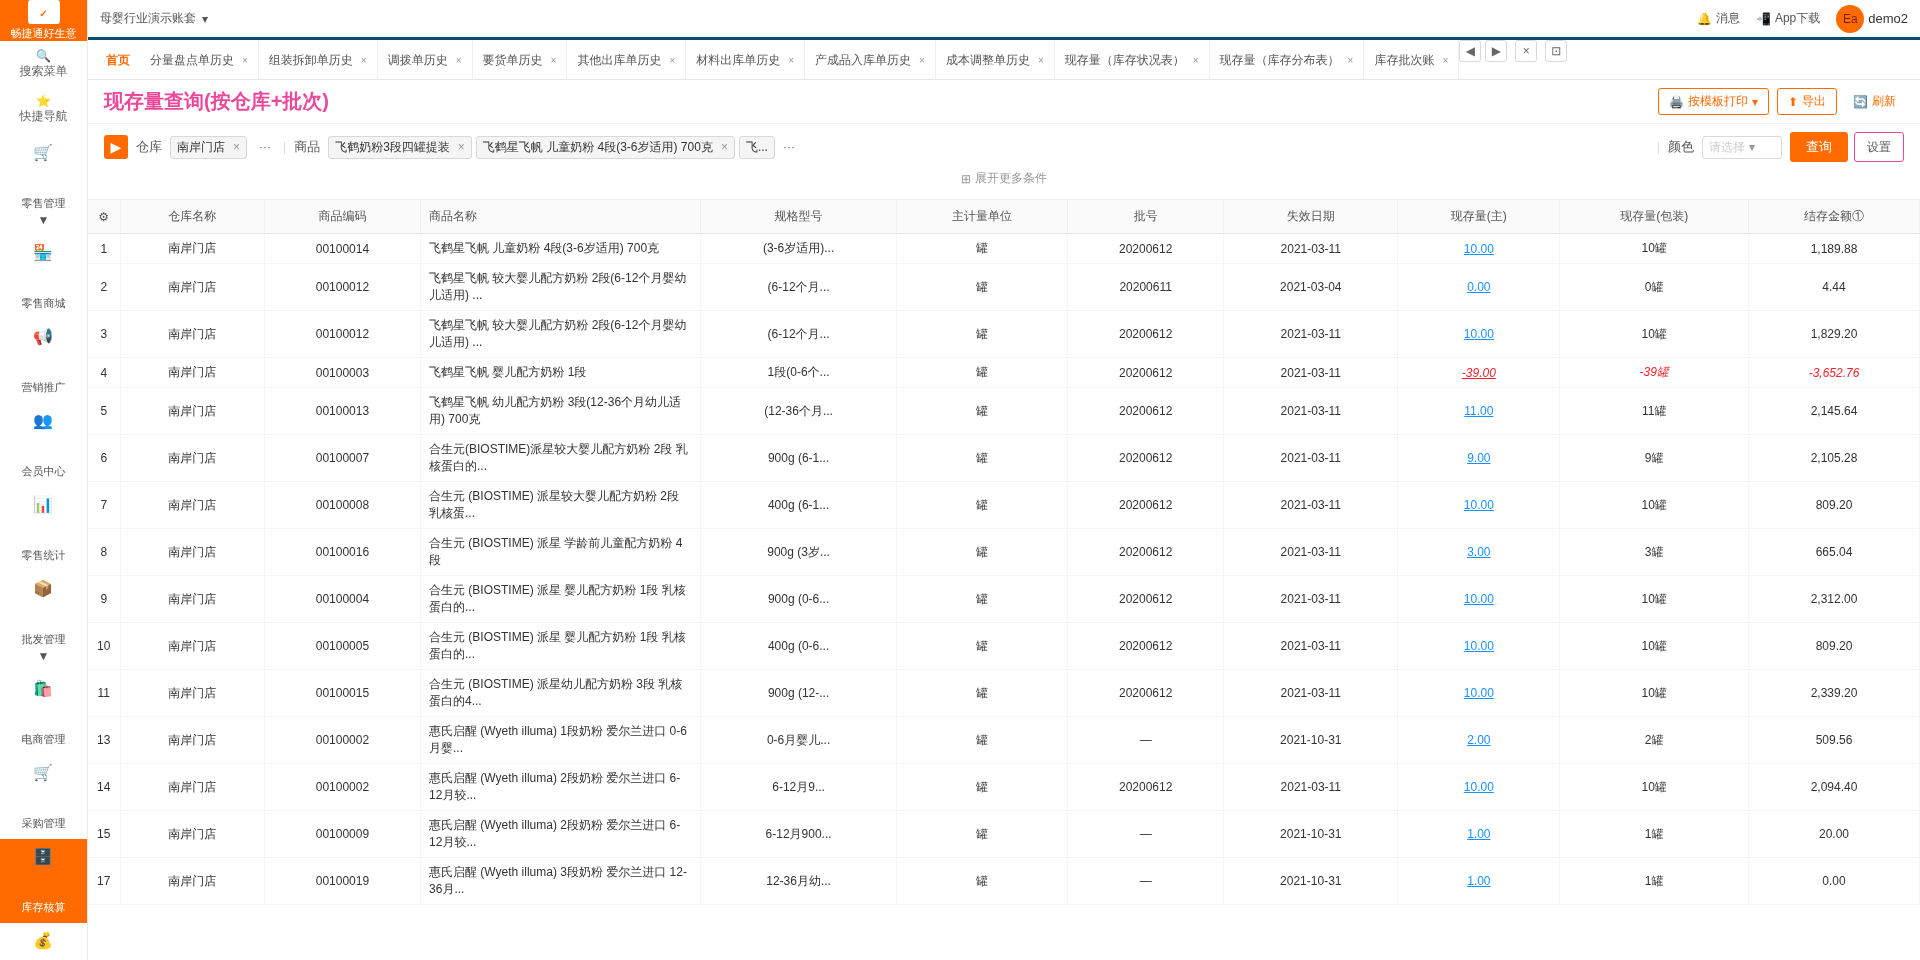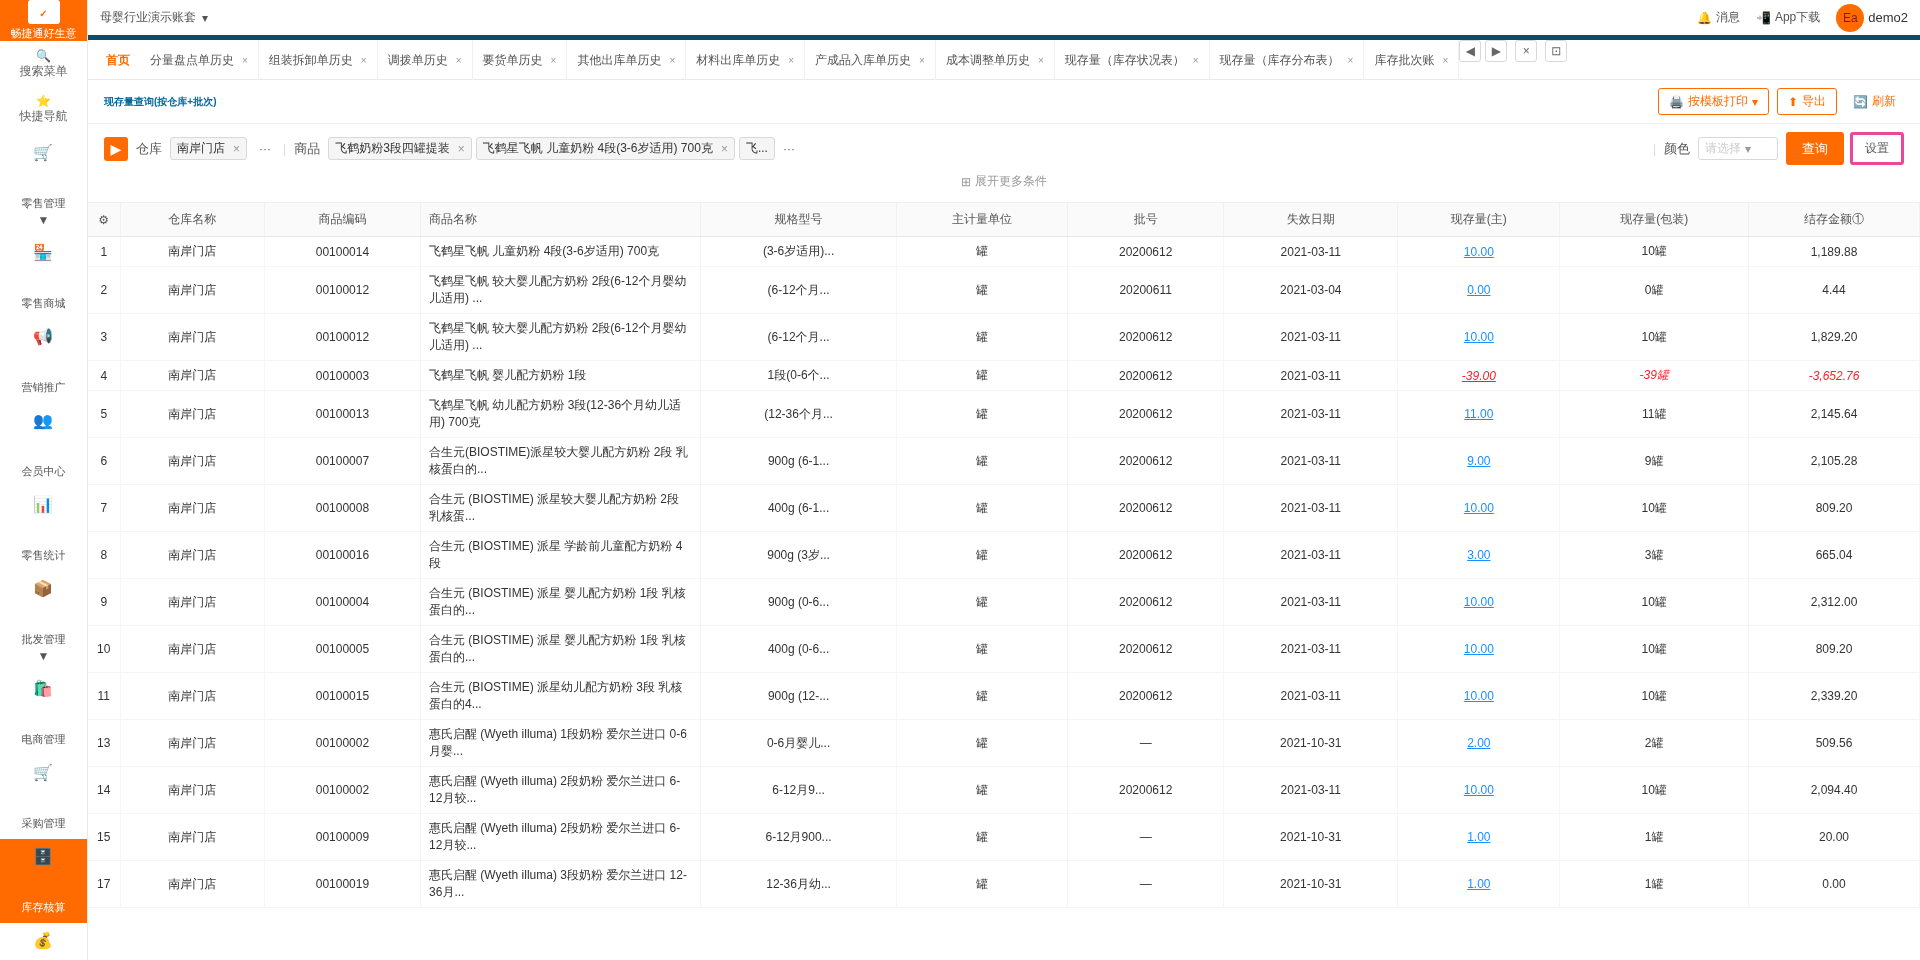--- a/index.html
+++ b/index.html
@@ -26,21 +26,21 @@
     
     .top-nav { background: #fff; border-bottom: 1px solid #e8e8e8; display: flex; align-items: flex-start; padding: 0 8px; height: 40px; flex-shrink: 0; gap: 0; }
     .top-nav-item { padding: 0 10px; height: 40px; display: flex; align-items: center; color: #555; cursor: pointer; font-size: 12px; white-space: nowrap; border-right: 1px solid #f0f0f0; gap: 4px; }
     .top-nav-item.home { color: #ff6b00; font-weight: bold; border-right: none; }
     .close-x { color: #999; font-size: 10px; cursor: pointer; margin-left: 4px; }
     .nav-arrow-btn { width: 22px; height: 22px; border: 1px solid #d9d9d9; background: #fff; border-radius: 3px; display: flex; align-items: center; justify-content: center; cursor: pointer; color: #666; }
     .close-tab-btn { margin-left: 4px; width: 22px; height: 22px; border: 1px solid #d9d9d9; background: #fff; border-radius: 3px; display: flex; align-items: center; justify-content: center; cursor: pointer; color: #666; }
 
     
     .header-bar { background: #fff; padding: 8px 16px; display: flex; align-items: center; justify-content: space-between; border-bottom: 1px solid #f0f0f0; flex-shrink: 0; }
-    .page-title { font-size: 10px; font-weight: bold; color: #0369a1; }
+    .page-title { font-size: 20px; font-weight: bold; color: #ec4899; }
     .header-actions { display: flex; align-items: center; gap: 8px; }
     .btn-template { color: #ff6b00; border: 1px solid #ff6b00; background: #fff; padding: 4px 10px; border-radius: 3px; cursor: pointer; display: flex; align-items: center; gap: 4px; }
     .btn-export { color: #ff6b00; border: 1px solid #ff6b00; background: #fff; padding: 4px 10px; border-radius: 3px; cursor: pointer; display: flex; align-items: center; gap: 4px; }
     .btn-refresh { color: #ff6b00; border: none; background: none; padding: 4px 8px; cursor: pointer; display: flex; align-items: center; gap: 4px; }
 
     
     .filter-area { background: #fff; padding: 8px 16px; border-bottom: 1px solid #f0f0f0; flex-shrink: 0; }
     .filter-row { display: flex; align-items: center; gap: 8px; flex-wrap: wrap; }
     .expand-btn { background: #ff6b00; color: #fff; border: none; width: 24px; height: 24px; border-radius: 3px; cursor: pointer; display: flex; align-items: center; justify-content: center; font-size: 14px; flex-shrink: 0; }
     .filter-label { color: #555; white-space: nowrap; font-size: 13px; }
@@ -48,40 +48,40 @@
     .filter-tag { color: #333; font-size: 12px; }
     .filter-tag-close { color: #999; cursor: pointer; margin-left: 4px; }
     .filter-ellipsis { color: #666; cursor: pointer; padding: 0 4px; }
     .filter-sep { color: #d9d9d9; }
     .filter-product-label { color: #555; white-space: nowrap; font-size: 13px; }
     .product-tags { display: flex; align-items: center; gap: 4px; flex: 1; }
     .product-tag { background: #f5f5f5; border: 1px solid #d9d9d9; border-radius: 3px; padding: 2px 6px; display: flex; align-items: center; gap: 4px; color: #333; font-size: 12px; }
     .color-label { color: #555; white-space: nowrap; font-size: 13px; }
     .color-dropdown { border: 1px solid #d9d9d9; border-radius: 3px; padding: 2px 6px; display: flex; align-items: center; gap: 4px; color: #999; font-size: 12px; min-width: 80px; }
     .btn-query { background: #ff6b00; color: #fff; border: none; padding: 6px 16px; border-radius: 3px; cursor: pointer; font-size: 13px; }
-    .btn-settings { background: #fff; color: #555; border: 3px solid #ec4899; padding: 5px 12px; border-radius: 3px; cursor: pointer; font-size: 12px; }
+    .btn-settings { background: #fff; color: #555; border: 1px solid #ec4899; padding: 5px 12px; border-radius: 3px; cursor: pointer; font-size: 12px; }
     .expand-more { display: flex; align-items: center; justify-content: center; padding: 4px; color: #999; cursor: pointer; font-size: 12px; gap: 4px; margin-top: 4px; }
 
     
     .table-container { flex: 1; overflow-y: auto; background: #fff; }
     table { width: 100%; border-collapse: collapse; }
     thead th { background: #fafafa; border-bottom: 1px solid #e8e8e8; padding: 8px 8px; text-align: center; color: #555; font-weight: normal; white-space: nowrap; position: sticky; top: 0; z-index: 2; border-right: 1px solid #f0f0f0; }
     tbody tr { border-bottom: 1px solid #f5f5f5; }
     tbody td { padding: 6px 8px; text-align: center; color: #333; border-right: 1px solid #f5f5f5; }
     tbody td.text-left { text-align: left; }
     .negative { color: #f5222d !important; font-style: italic; }
     .link-val { color: #1890ff; text-decoration: underline; cursor: pointer; }
 
     
     ::-webkit-scrollbar { width: 6px; height: 6px; }
     ::-webkit-scrollbar-track { background: #f1f1f1; }
     ::-webkit-scrollbar-thumb { background: #c1c1c1; border-radius: 3px; }
 
     
-    .topbar { background: #fff; height: 40px; display: flex; align-items: center; justify-content: space-between; padding: 0 12px; border-bottom: 5px solid #0c4a6e; flex-shrink: 0; }
+    .topbar { background: #fff; height: 40px; display: flex; align-items: center; justify-content: space-between; padding: 0 12px; border-bottom: 3px solid #0c4a6e; flex-shrink: 0; }
     .topbar-left { color: #555; font-size: 12px; display: flex; align-items: center; gap: 6px; }
     .topbar-right { display: flex; align-items: center; gap: 16px; }
     .topbar-action { display: flex; align-items: center; gap: 4px; color: #555; cursor: pointer; font-size: 12px; }
     .avatar { width: 28px; height: 28px; border-radius: 50%; background: #ff6b00; display: flex; align-items: center; justify-content: center; color: #7f1d1d; font-size: 12px; }
     .username { color: #333; font-size: 13px; cursor: pointer; }
 
     .right-actions { display: flex; align-items: center; gap: 4px; }
     .table-wrapper { display: flex; flex-direction: column; flex: 1; overflow: hidden; }
     .content-area { flex: 1; display: flex; flex-direction: column; overflow: hidden; }
   </style>

